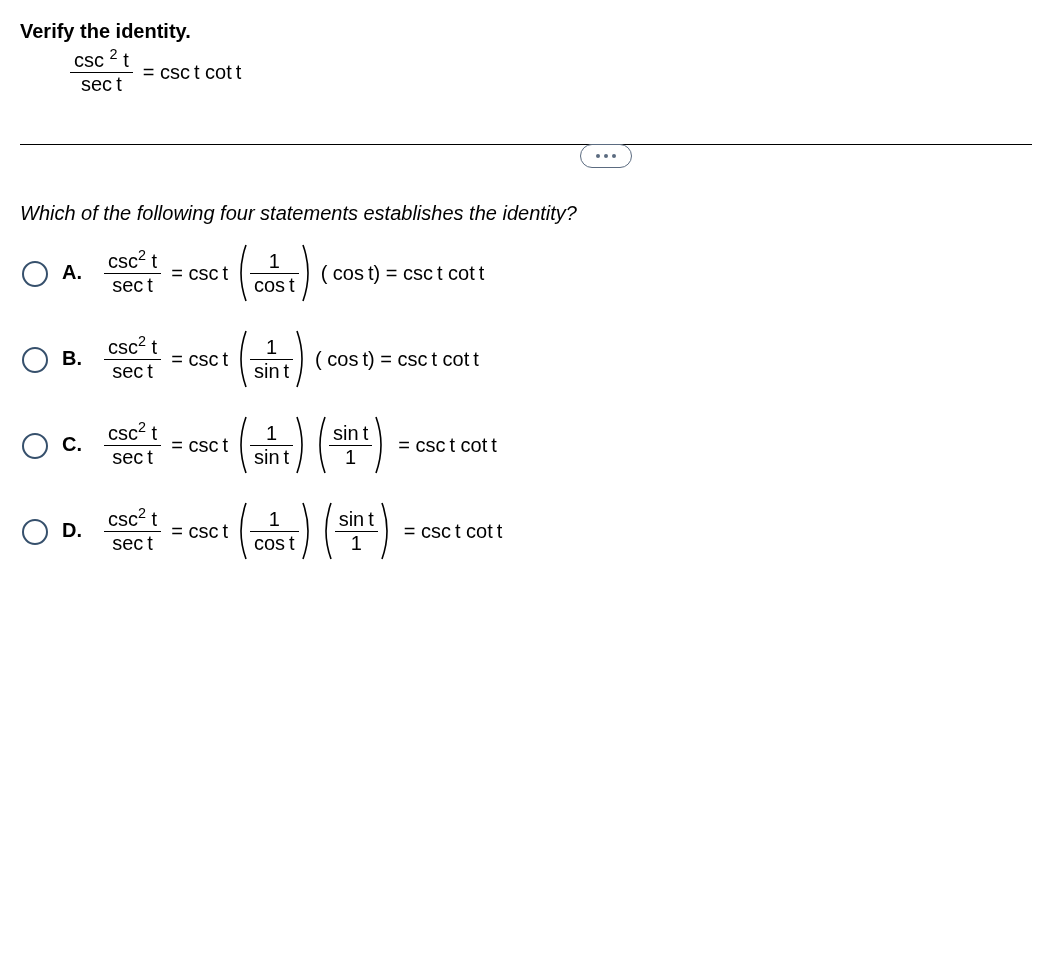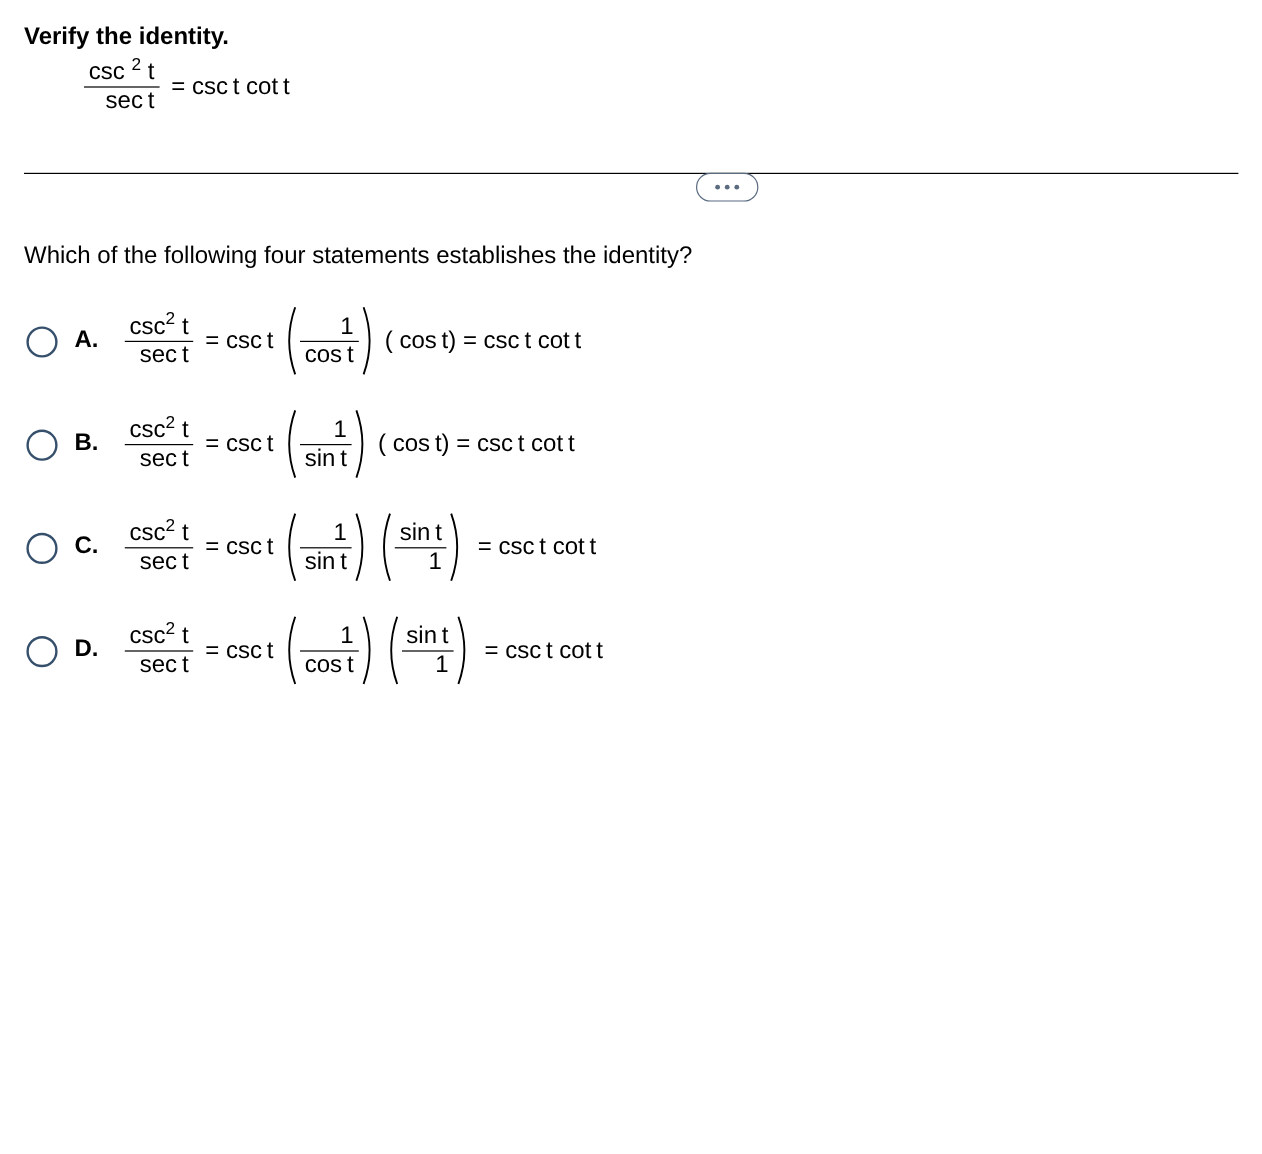--- a/index.html
+++ b/index.html
@@ -9,21 +9,21 @@
     font-size: 20px;
     color: #000;
     background: #fff;
     width: 1052px;
     box-sizing: border-box;
   }
   .prompt-line { margin-bottom: 6px; font-weight: bold; }
   .equation-indent { margin-left: 50px; margin-top: 2px; }
   .frac {
     display: inline-block;
-    text-align: right;
+    text-align: center;
     vertical-align: middle;
   }
   .frac .num { display: block; padding: 0 4px; }
   .frac .den { display: block; border-top: 1.6px solid #000; padding: 0 4px; }
   .sup { font-size: 0.72em; vertical-align: super; line-height: 0; }
   .eq-row { display: flex; align-items: center; gap: 4px; }
   .divider-area {
     position: relative;
     margin-top: 48px;
     margin-bottom: 34px;
@@ -44,21 +44,21 @@
     border-radius: 12px;
     background: #fff;
     display: flex;
     align-items: center;
     justify-content: center;
     gap: 4px;
   }
   .dots-pill .dot {
     width: 4px; height: 4px; border-radius: 50%; background: #5b6b80;
   }
-  .question { margin-bottom: 29px; }
+  .question { margin-bottom: 18px; font-style: italic; }
   .choices { display: flex; flex-direction: column; gap: 26px; margin-left: 2px; }
   .choice { display: flex; align-items: flex-start; gap: 14px; }
   .radio {
     width: 22px; height: 22px; border: 2px solid #36506c; border-radius: 50%;
     margin-top: 18px; flex: 0 0 auto; background: #fff;
   }
   .choice-label {
     font-weight: bold;
     margin-top: 18px;
     width: 28px;

